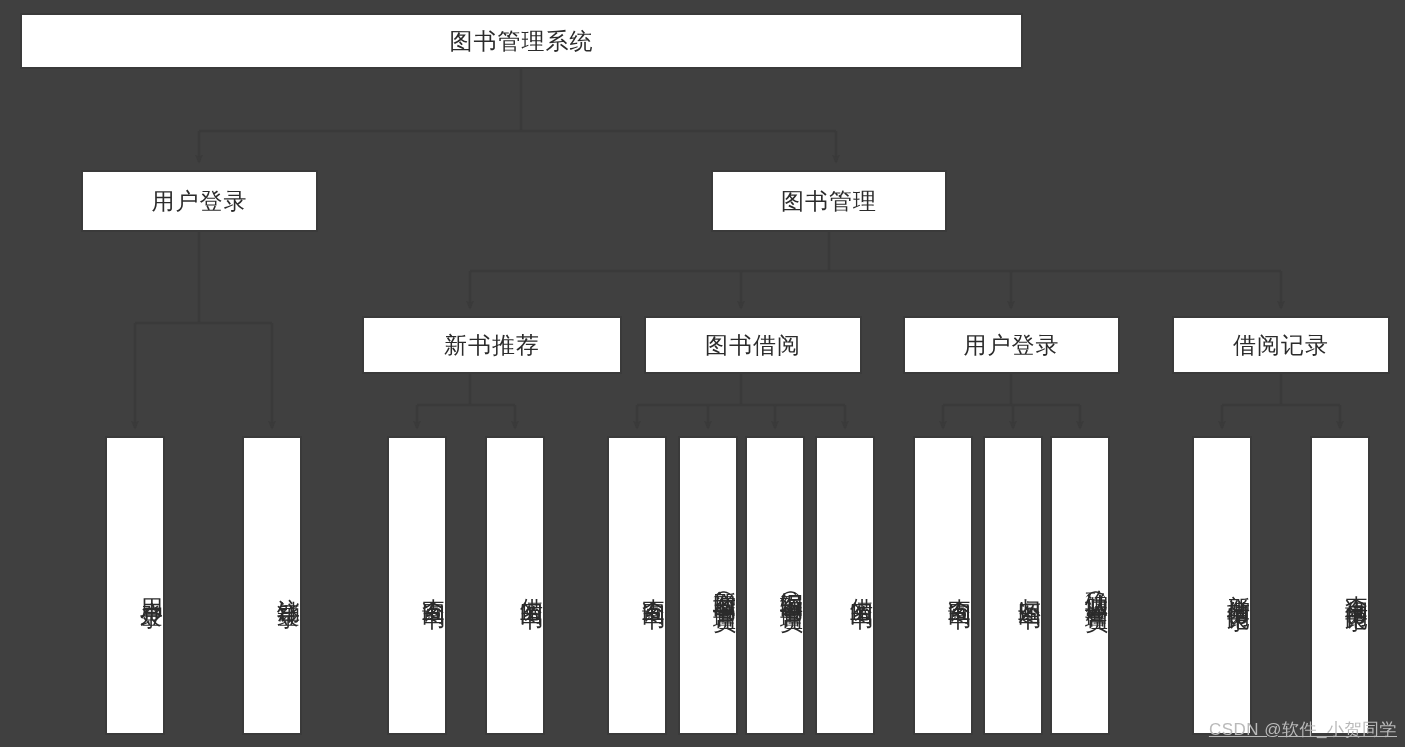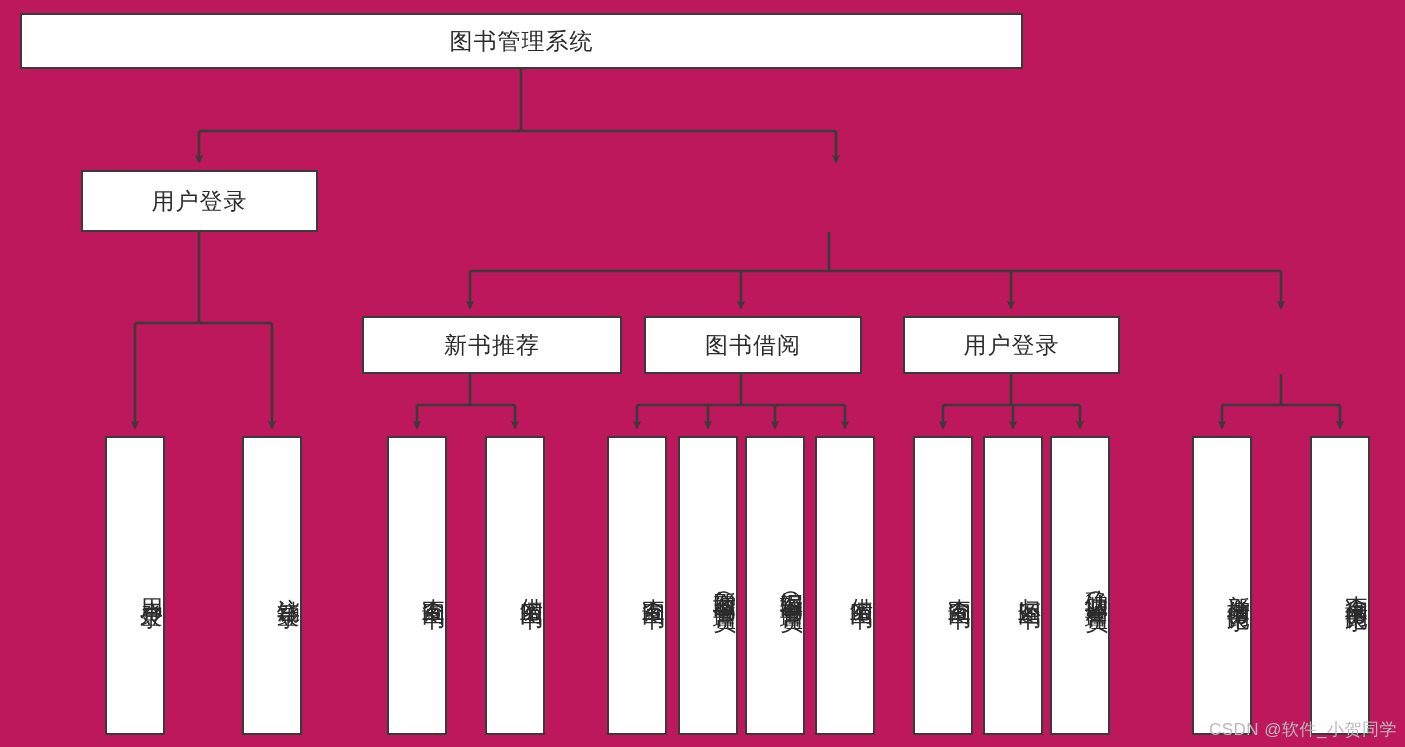--- a/index.html
+++ b/index.html
@@ -7,21 +7,21 @@
     padding: 0;
     background: #ffffff;
   }
   body {
     font-family: "Liberation Sans", "DejaVu Sans", sans-serif;
   }
   #diagram-root {
     position: relative;
     width: 1405px;
     height: 747px;
-    background: #be185d;
+    background: #404040;
     overflow: hidden;
   }
   #diagram-svg {
     position: absolute;
     left: 0;
     top: 0;
     width: 1405px;
     height: 747px;
   }
   .node-box {
@@ -55,20 +55,21 @@
   }
   .watermark {
     position: absolute;
     right: 8px;
     bottom: 6px;
     font-size: 17px;
     color: #b9b9b9;
     letter-spacing: 0.5px;
     white-space: nowrap;
     pointer-events: none;
+    text-decoration: underline;
   }
 </style>
 </head>
 <body>
 
 <div id="diagram-root">
 
   <svg id="diagram-svg" viewBox="0 0 1405 747" xmlns="http://www.w3.org/2000/svg">
     <defs>
       <marker id="arrowhead" markerWidth="9" markerHeight="9" refX="7.5" refY="4.2" orient="auto" markerUnits="userSpaceOnUse">
@@ -135,30 +136,36 @@
     </g>
   </svg>
 
   <div class="node-box horizontal" style="left:20px; top:13px; width:1003px; height:56px;">
     <span>图书管理系统</span>
   </div>
 
   <div class="node-box horizontal" style="left:81px; top:170px; width:237px; height:62px;">
     <span>用户登录</span>
   </div>
+  <div class="node-box horizontal" style="left:711px; top:170px; width:236px; height:62px;">
+    <span>图书管理</span>
+  </div>
 
   <div class="node-box horizontal" style="left:362px; top:316px; width:260px; height:58px;">
     <span>新书推荐</span>
   </div>
   <div class="node-box horizontal" style="left:632px; top:316px; width:218px; height:58px;margin-left:12px;">
     <span>图书借阅</span>
   </div>
   <div class="node-box horizontal" style="left:903px; top:316px; width:217px; height:58px;">
     <span>用户登录</span>
   </div>
+  <div class="node-box horizontal" style="left:1172px; top:316px; width:218px; height:58px;">
+    <span>借阅记录</span>
+  </div>
 
   <div class="node-box vertical" style="left:105px; top:436px; width:60px; height:299px;">
     <span class="vlabel">用户登录</span>
   </div>
   <div class="node-box vertical" style="left:242px; top:436px; width:60px; height:299px;">
     <span class="vlabel">注销登录</span>
   </div>
   <div class="node-box vertical" style="left:387px; top:436px; width:60px; height:299px;">
     <span class="vlabel">查询图书</span>
   </div>

